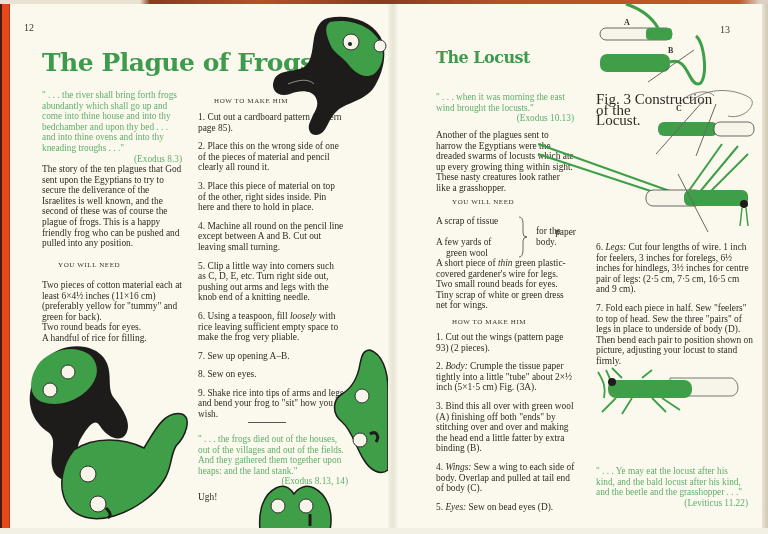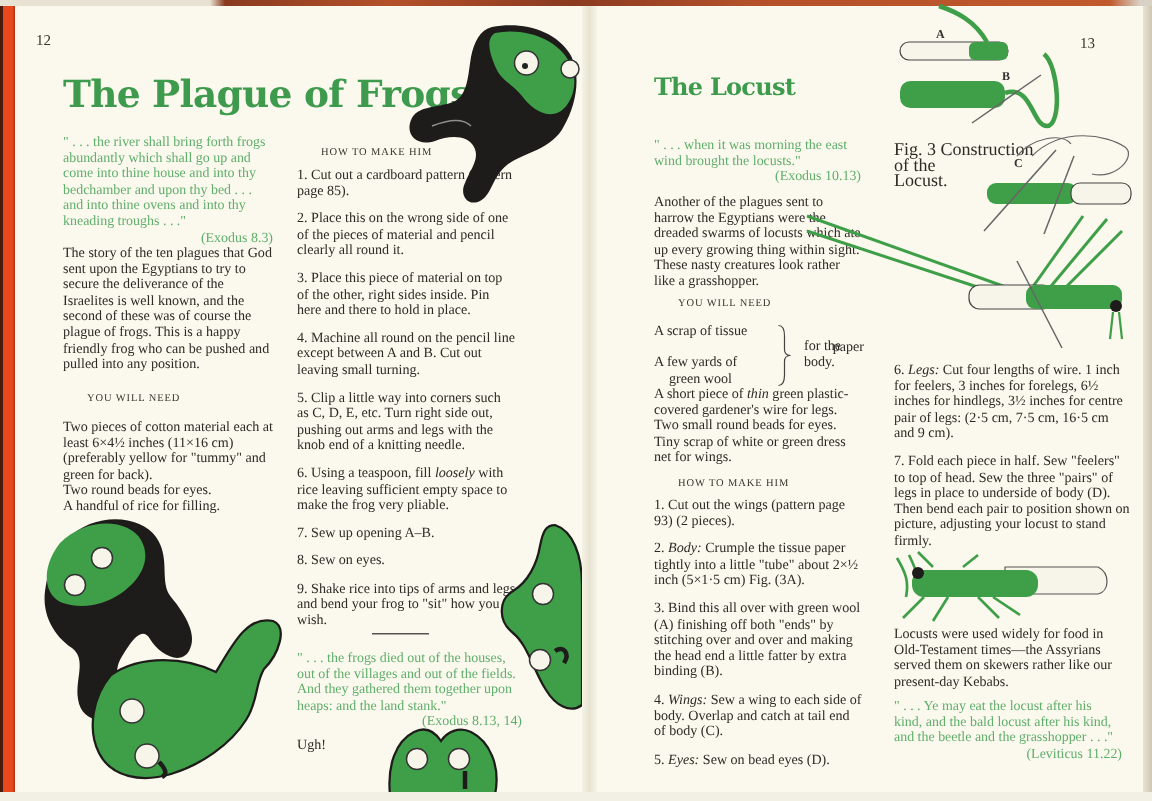--- a/index.html
+++ b/index.html
@@ -18,21 +18,21 @@
   .page-num { position: absolute; font-size: 10px; color: #3a3530; }
   .title { position: absolute; font-family: "DejaVu Serif", serif; font-weight: bold; color: #3e9a4c; letter-spacing: -0.5px; white-space: nowrap; }
   .quote { position: absolute; font-size: 9.3px; line-height: 10.6px; color: #5fae6a; }
   .quote .ref { display: block; text-align: right; }
   .body-text { position: absolute; font-size: 9.4px; line-height: 10.6px; color: #2e2a26; }
   .smallcaps { position: absolute; font-size: 7px; letter-spacing: 0.6px; color: #3a3530; text-transform: uppercase; margin-left: 16px; }
   .steps { position: absolute; font-size: 9.4px; line-height: 10.6px; color: #2e2a26; }
   .steps p { margin-bottom: 8px; }
   .steps em { font-style: italic; }
   .rule { position: absolute; height: 1px; background: #555; }
-  .caption { position: absolute; font-size: 12px; line-height: 10.6px; color: #2e2a26; }
+  .caption { position: absolute; font-size: 15px; line-height: 10.6px; color: #2e2a26; }
   .fig-label { position: absolute; font-size: 8px; font-weight: bold; color: #333; }
   .brace-list { position: absolute; font-size: 9.4px; line-height: 10.6px; color: #2e2a26; }
   svg { position: absolute; overflow: visible; }
 </style>
 </head>
 <body>
 
 <div class="spread">
   <div class="top-strip"></div>
 
@@ -144,21 +144,21 @@
       <div><span>A short piece of </span><em>thin</em><span> green plastic-covered gardener's wire for legs.</span></div>
       <div>Two small round beads for eyes.</div>
       <div>Tiny scrap of white or green dress net for wings.</div>
     </div>
 
     <div class="smallcaps" style="left:38px; top:314px;">HOW TO MAKE HIM</div>
     <div class="steps" style="left:38px; top:328px; width:140px;">
       <p><span>1.</span> <span>Cut out the wings (pattern page 93) (2 pieces).</span></p>
       <p><span>2.</span> <em>Body:</em> <span>Crumple the tissue paper tightly into a little "tube" about 2×½ inch (5×1·5 cm) Fig. (3A).</span></p>
       <p><span>3.</span> <span>Bind this all over with green wool (A) finishing off both "ends" by stitching over and over and making the head end a little fatter by extra binding (B).</span></p>
-      <p><span>4.</span> <em>Wings:</em> <span>Sew a wing to each side of body. Overlap and catch at tail end of body (C).</span></p>
+      <p><span>4.</span> <em>Wings:</em> <span>Sew a wing to each side of body. Overlap and pulled at tail end of body (C).</span></p>
       <p><span>5.</span> <em>Eyes:</em> <span>Sew on bead eyes (D).</span></p>
     </div>
 
     <div class="steps" style="left:198px; top:238px; width:158px;">
       <p><span>6.</span> <em>Legs:</em> <span>Cut four lengths of wire. 1 inch for feelers, 3 inches for forelegs, 6½ inches for hindlegs, 3½ inches for centre pair of legs: (2·5 cm, 7·5 cm, 16·5 cm and 9 cm).</span></p>
       <p><span>7.</span> <span>Fold each piece in half. Sew "feelers" to top of head. Sew the three "pairs" of legs in place to underside of body (D). Then bend each pair to position shown on picture, adjusting your locust to stand firmly.</span></p>
     </div>
 
     <div class="caption" style="left:198px; top:90px;">
       <div>Fig. 3   Construction</div>
@@ -203,21 +203,20 @@
 
     <svg style="left:194px; top:364px;" width="150" height="50" viewBox="0 0 150 50">
       <path d="M6 4 C12 14 14 20 12 30" stroke="#3f9f48" stroke-width="1.8" fill="none"></path>
       <path d="M14 2 C18 10 20 16 22 22" stroke="#3f9f48" stroke-width="1.8" fill="none"></path>
       <path d="M78 10 L140 10 C148 14 148 26 140 28 L78 28 Z" fill="#f7f5ea" stroke="#555" stroke-width="0.8"></path>
       <rect x="16" y="12" width="84" height="18" rx="8" fill="#3f9f48"></rect>
       <circle cx="20" cy="14" r="4" fill="#1e1c1a"></circle>
       <path d="M24 30 L10 44 M40 30 L30 46 M60 30 L74 44 M70 30 L88 42 M50 10 L60 2 M30 10 L20 0" stroke="#3f9f48" stroke-width="1.8"></path>
     </svg>
 
-    <div class="body-text" style="left:198px; top:414px; width:152px;">Locusts were used widely for food in Old-Testament times—the Assyrians served them on skewers rather like our present-day Kebabs.</div>
 
     <div class="quote" style="left:198px; top:462px; width:152px;">
       <span>" . . . Ye may eat the locust after his kind, and the bald locust after his kind, and the beetle and the grasshopper . . ."</span>
       <span style="float:right;">(Leviticus 11.22)</span>
     </div>
   </div>
 
   <div class="right-edge"></div>
   <div class="bottom-edge"></div>
 </div>

